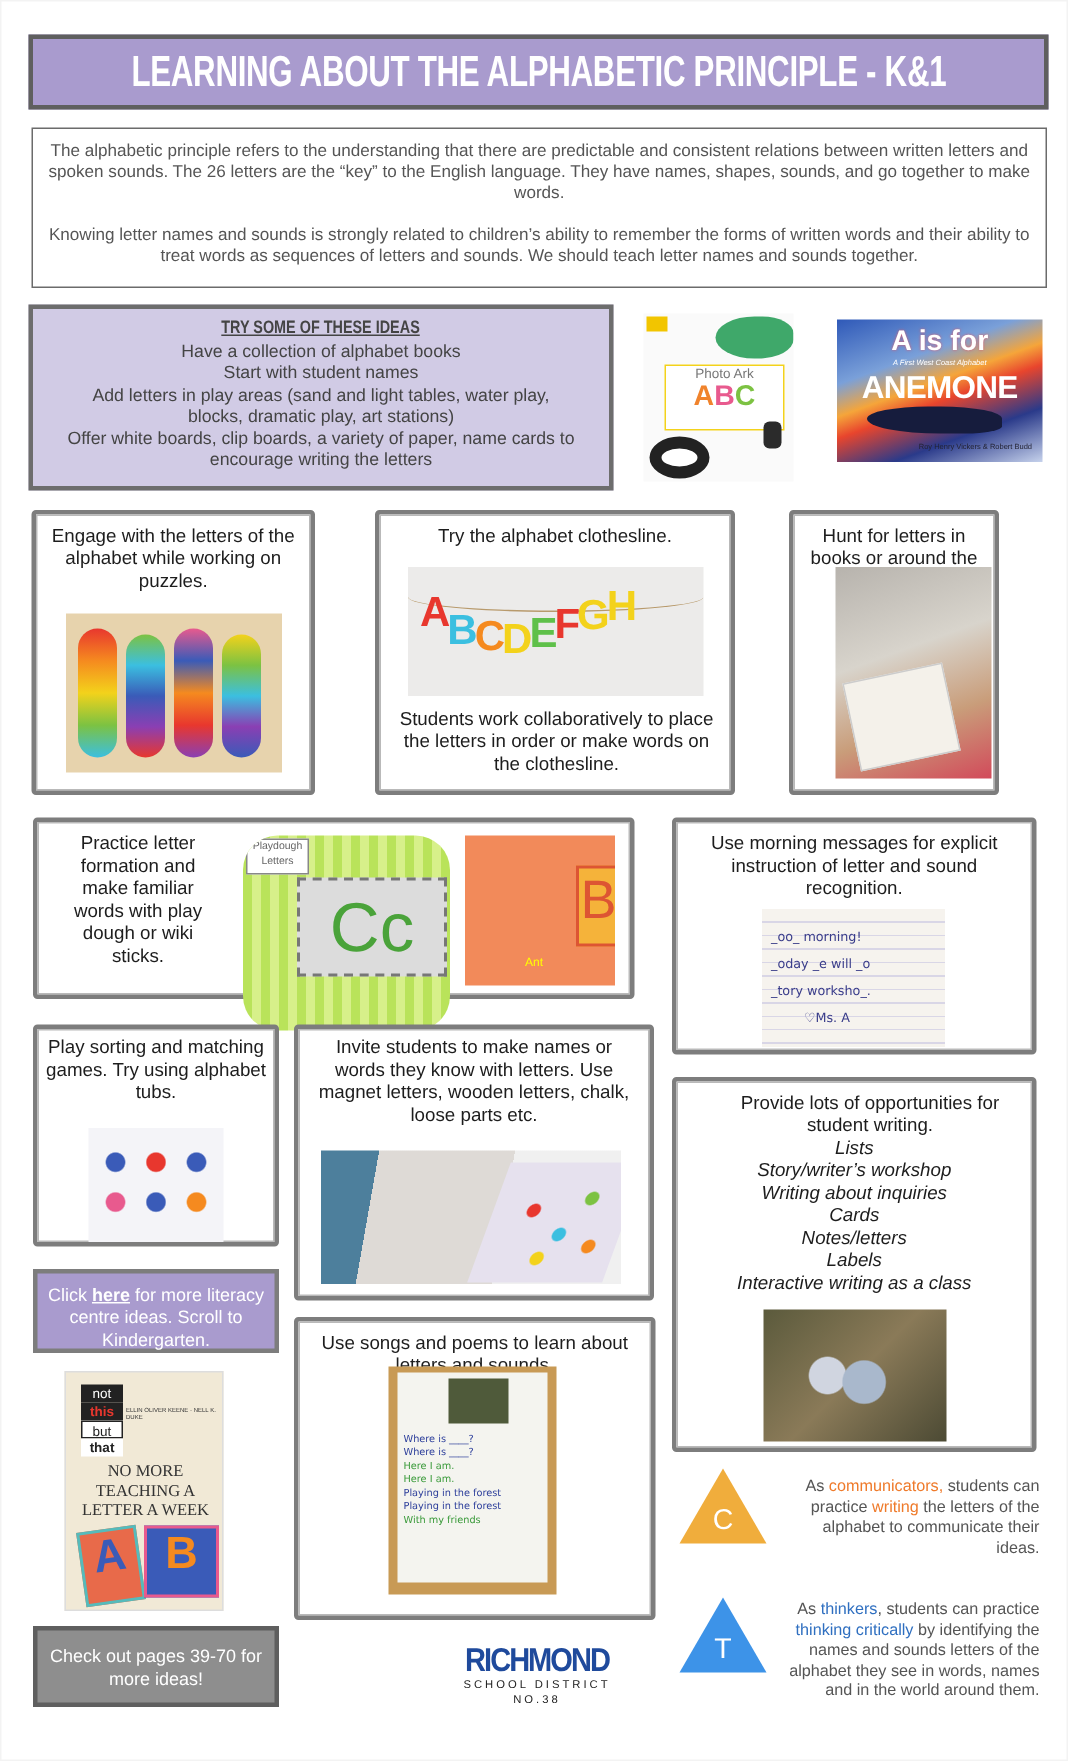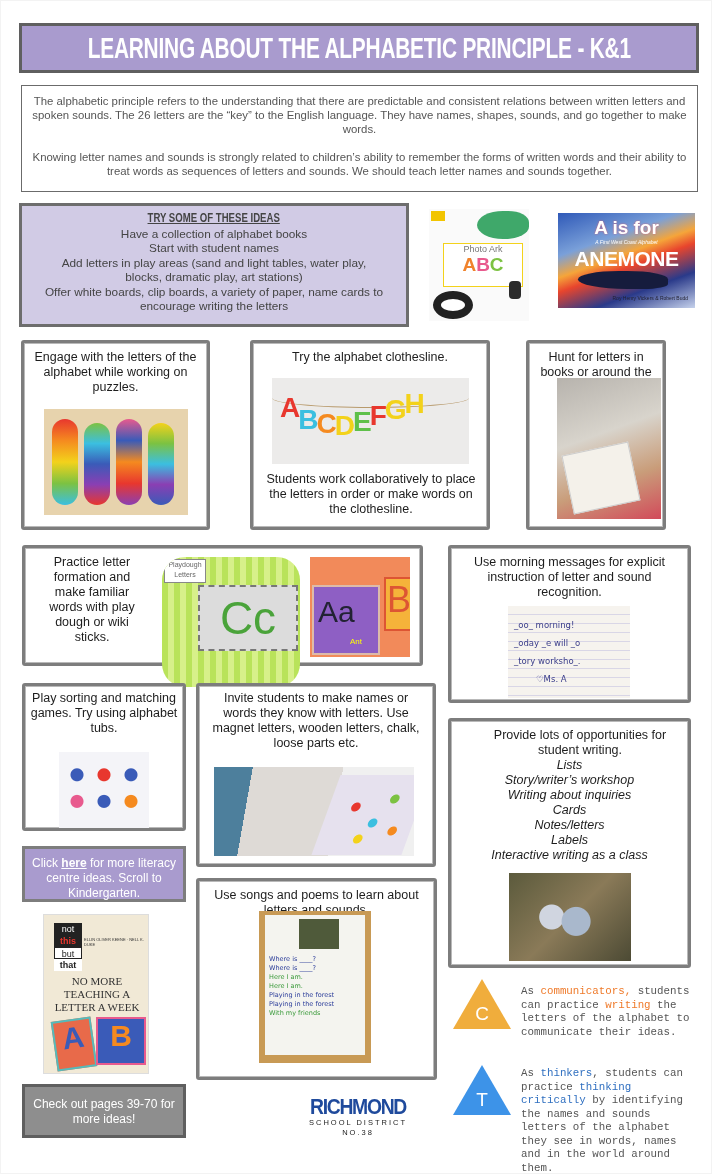--- a/index.html
+++ b/index.html
@@ -22,21 +22,21 @@
   #ideas .hdr { font-weight: bold; text-decoration: underline; font-size: 12px; transform: scaleX(0.8); display: inline-block; color: #444; margin-bottom: 1px; }
 
   .book1 { left: 428px; top: 208px; width: 100px; height: 112px; background: #fafafa; }
   .book2 { left: 557px; top: 212px; width: 137px; height: 95px; background: linear-gradient(160deg, #2f59b8 0%, #7aa0d9 30%, #f5a53a 45%, #e8452d 55%, #2a3a8a 75%, #c6d2ec 100%); }
   .handlink { color: #fff; font-weight: bold; text-decoration: underline; }
   .btn-purple { background: #a99bce; color: #fff; border: 3px solid #7d7d7d; text-align: center; font-size: 12px; line-height: 15px; padding: 7px 4px; }
   .btn-grey { background: #8e8e8e; color: #fff; border: 3px solid #5f5f5f; text-align: center; font-size: 12px; line-height: 15px; padding: 10px 4px; }
 
   .tri { width: 0; height: 0; position: absolute; border-left: 29px solid transparent; border-right: 29px solid transparent; }
   .tri-letter { position: absolute; color: #fff; font-size: 19px; width: 58px; text-align: center; }
-  .cc-text { font-size: 10.8px; line-height: 13.5px; text-align: left; color: #555; font-family: Liberation Mono, monospace; }
+  .cc-text { font-size: 10.8px; line-height: 13.5px; text-align: right; color: #555; }
   .orange { color: #ef7a2a; }
   .blue { color: #2f6fc0; }
   .italic { font-style: italic; }
 </style>
 </head>
 <body>
 
 <div class="page">
 
   <div id="title" class="abs">
@@ -104,21 +104,20 @@
   </div>
 
   <div class="abs rough" style="left:21px;top:544px;width:401px;height:121px;">
     <div class="card-text abs" style="left:12px;top:7px;width:110px;">Practice letter formation and make familiar words with play dough or wiki sticks.</div>
     <div class="ph" style="left:137px;top:9px;width:138px;height:130px;background:repeating-linear-gradient(90deg,#b9e35a 0 6px,#d7f08a 6px 12px);border-radius:23px;">
       <div class="abs" style="left:2px;top:2px;width:42px;height:24px;background:#fff;border:1px solid #888;font-size:7px;text-align:center;color:#666;line-height:10px;">Playdough Letters</div>
       <div class="abs" style="left:36px;top:28px;width:100px;height:66px;background:#dcdcdc;border:2px dashed #777;text-align:center;font-size:46px;line-height:62px;color:#4aa33a;font-family:'Liberation Sans',sans-serif;">Cc</div>
     </div>
     <div class="ph" style="left:285px;top:9px;width:100px;height:100px;background:#f28a5a;">
       <div class="abs" style="left:74px;top:20px;width:30px;height:54px;background:#f5b33a;border:2px solid #d53;font-size:36px;color:#d53;text-align:center;">B</div>
-      <div class="abs" style="left:2px;top:28px;width:68px;height:70px;background:#8e5fc4;border:2px solid #dba; font-size:30px;color:#223;line-height:50px;padding-left:4px;">Aa</div>
       <div class="abs" style="left:40px;top:80px;font-size:8px;color:#ff0;">Ant</div>
     </div>
   </div>
 
   <div class="abs rough" style="left:447px;top:544px;width:243px;height:158px;">
     <div class="card-text" style="padding:7px 6px 0;">Use morning messages for explicit instruction of letter and sound recognition.</div>
     <div class="ph" style="left:57px;top:58px;width:122px;height:92px;background:repeating-linear-gradient(#f6f3ee 0 8px,#d9d6e6 8px 9px);font-family:'DejaVu Sans',sans-serif;font-size:8.5px;color:#3a3d8a;padding:10px 6px;line-height:18px;">
       <div>_oo_  morning!</div>
       <div>_oday  _e  will  _o</div>
       <div>_tory  worksho_.</div>

